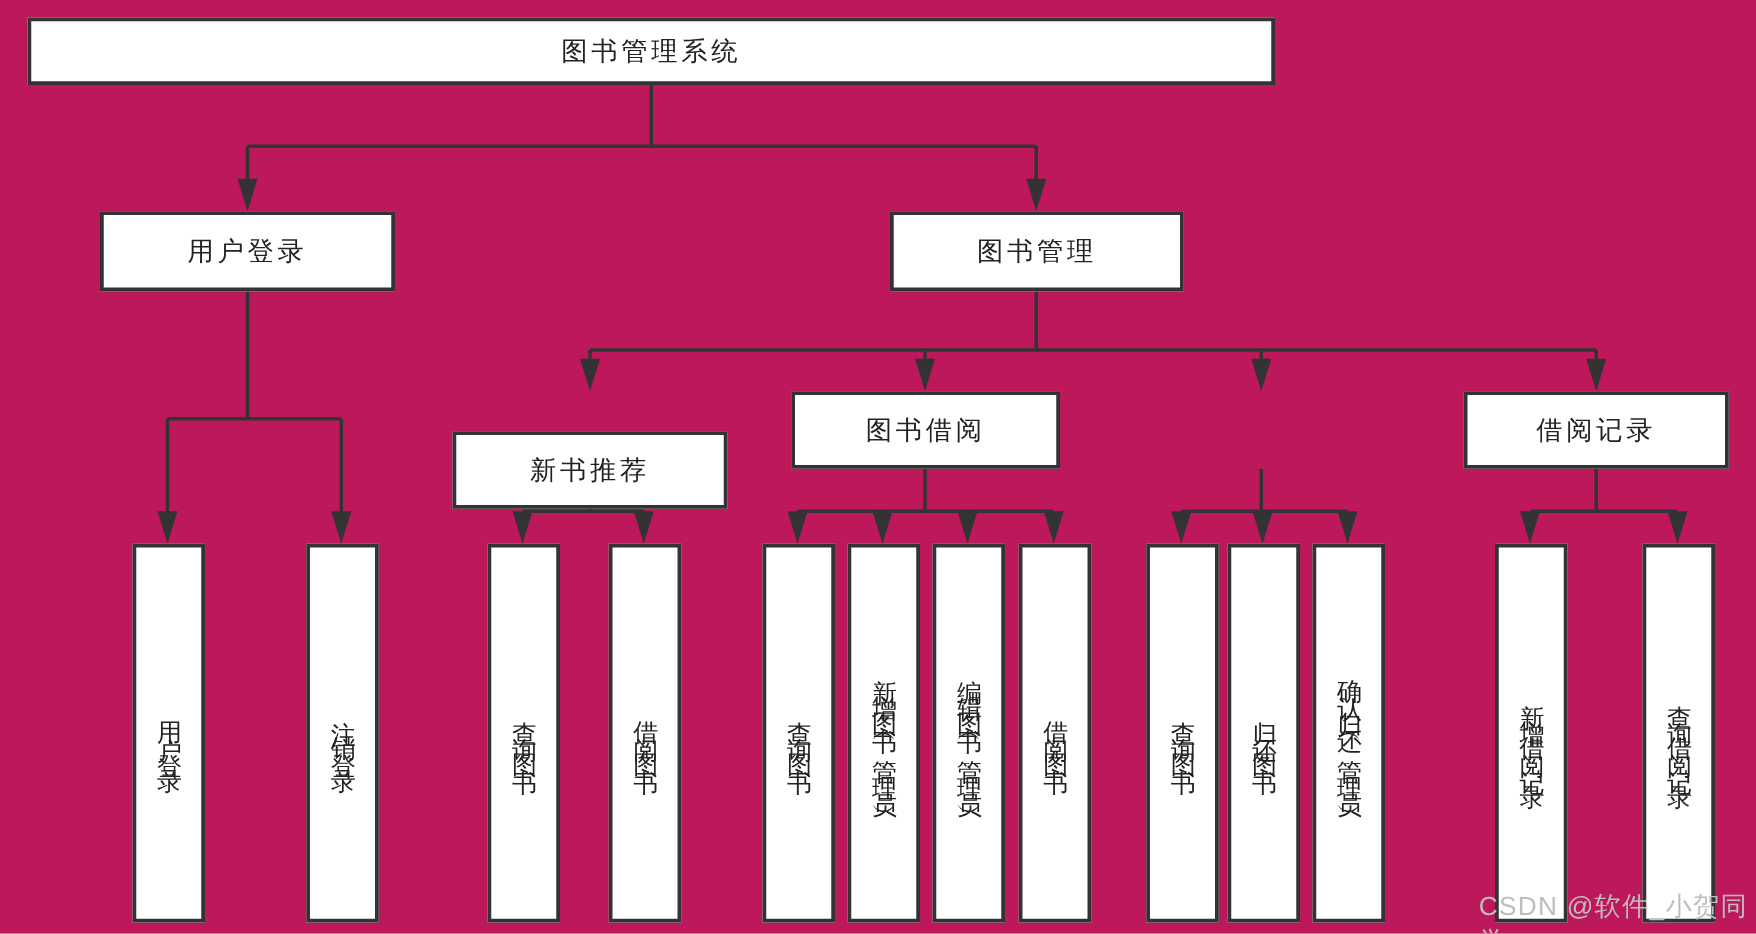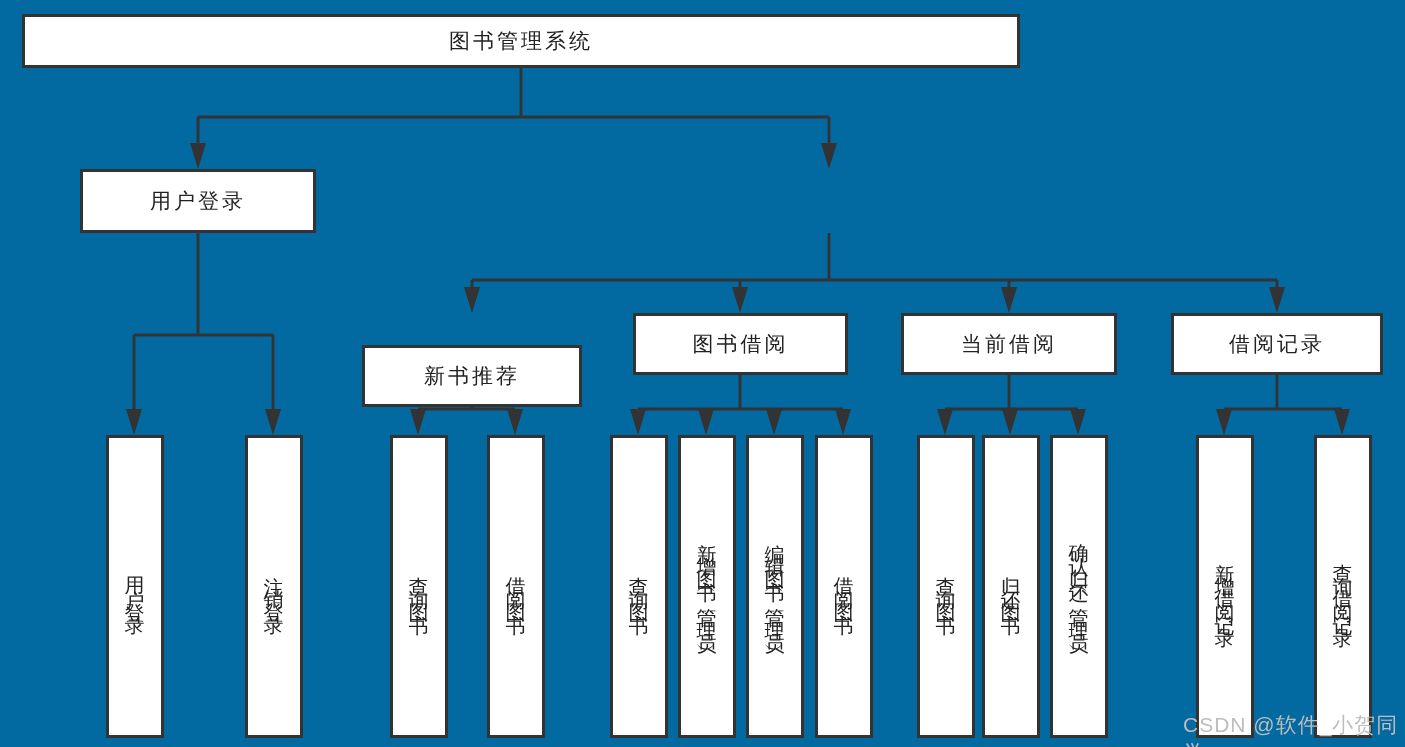--- a/index.html
+++ b/index.html
@@ -1,20 +1,20 @@
 <!DOCTYPE html>
 <html><head>
 <meta charset="utf-8">
 <style>
   html, body { margin: 0; padding: 0; background: #ffffff; }
   #canvas {
     position: relative;
     width: 1405px;
     height: 747px;
-    background: #0369a1;
+    background: #be185d;
     font-family: "Liberation Sans", "DejaVu Sans", sans-serif;
     overflow: hidden;
   }
   #connectors {
     position: absolute;
     left: 0; top: 0;
     width: 1405px; height: 747px;
     z-index: 1;
   }
   .node {
@@ -71,24 +71,24 @@
       M630,409 L646,409 L638,435 Z  M698,409 L714,409 L706,435 Z
       M766,409 L782,409 L774,435 Z  M835,409 L851,409 L843,435 Z
       M937,409 L953,409 L945,435 Z  M1002,409 L1018,409 L1010,435 Z
       M1070,409 L1086,409 L1078,435 Z
       M1216,409 L1232,409 L1224,435 Z  M1334,409 L1350,409 L1342,435 Z"></path>
   </svg>
 
   <div class="node" style="left:22px; top:14px; width:998px; height:54px;">图书管理系统</div>
 
   <div class="node" style="left:80px; top:169px; width:236px; height:64px;">用户登录</div>
+  <div class="node" style="left:712px; top:169px; width:235px; height:64px;">图书管理</div>
 
   <div class="node" style="left:362px; top:313px; width:220px; height:62px;margin-top:32px;">新书推荐</div>
   <div class="node" style="left:633px; top:313px; width:215px; height:62px;">图书借阅</div>
-  <div class="node" style="left:901px; top:313px; width:216px; height:62px;">当前借阅</div>
   <div class="node" style="left:1171px; top:313px; width:212px; height:62px;font-family:Liberation Mono, monospace;">借阅记录</div>
 
   <div class="node leaf" style="left:106px; top:435px; width:58px; height:303px;">用户登录</div>
   <div class="node leaf" style="left:245px; top:435px; width:58px; height:303px;">注销登录</div>
 
   <div class="node leaf" style="left:390px; top:435px; width:58px; height:303px;">查询图书</div>
   <div class="node leaf" style="left:487px; top:435px; width:58px; height:303px;">借阅图书</div>
 
   <div class="node leaf" style="left:610px; top:435px; width:58px; height:303px;">查询图书</div>
   <div class="node leaf" style="left:678px; top:435px; width:58px; height:303px;">新增图书（管理员）</div>

